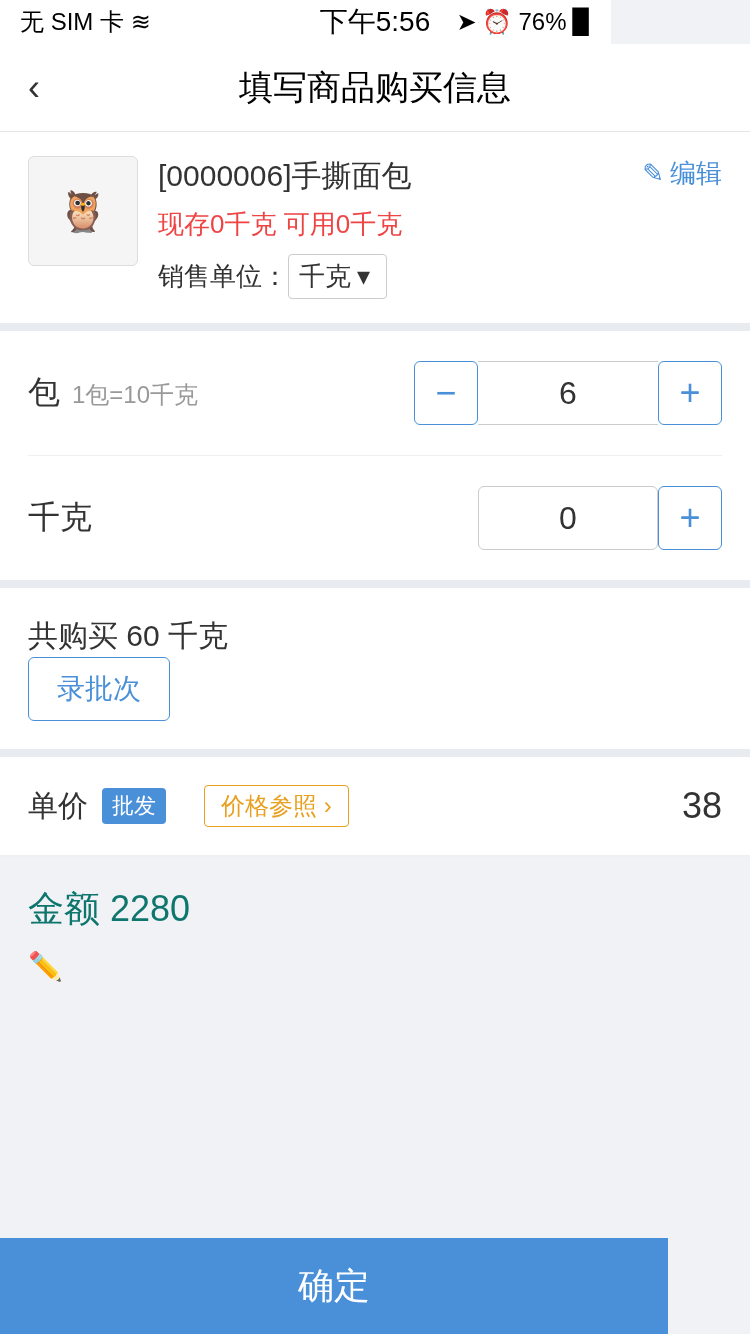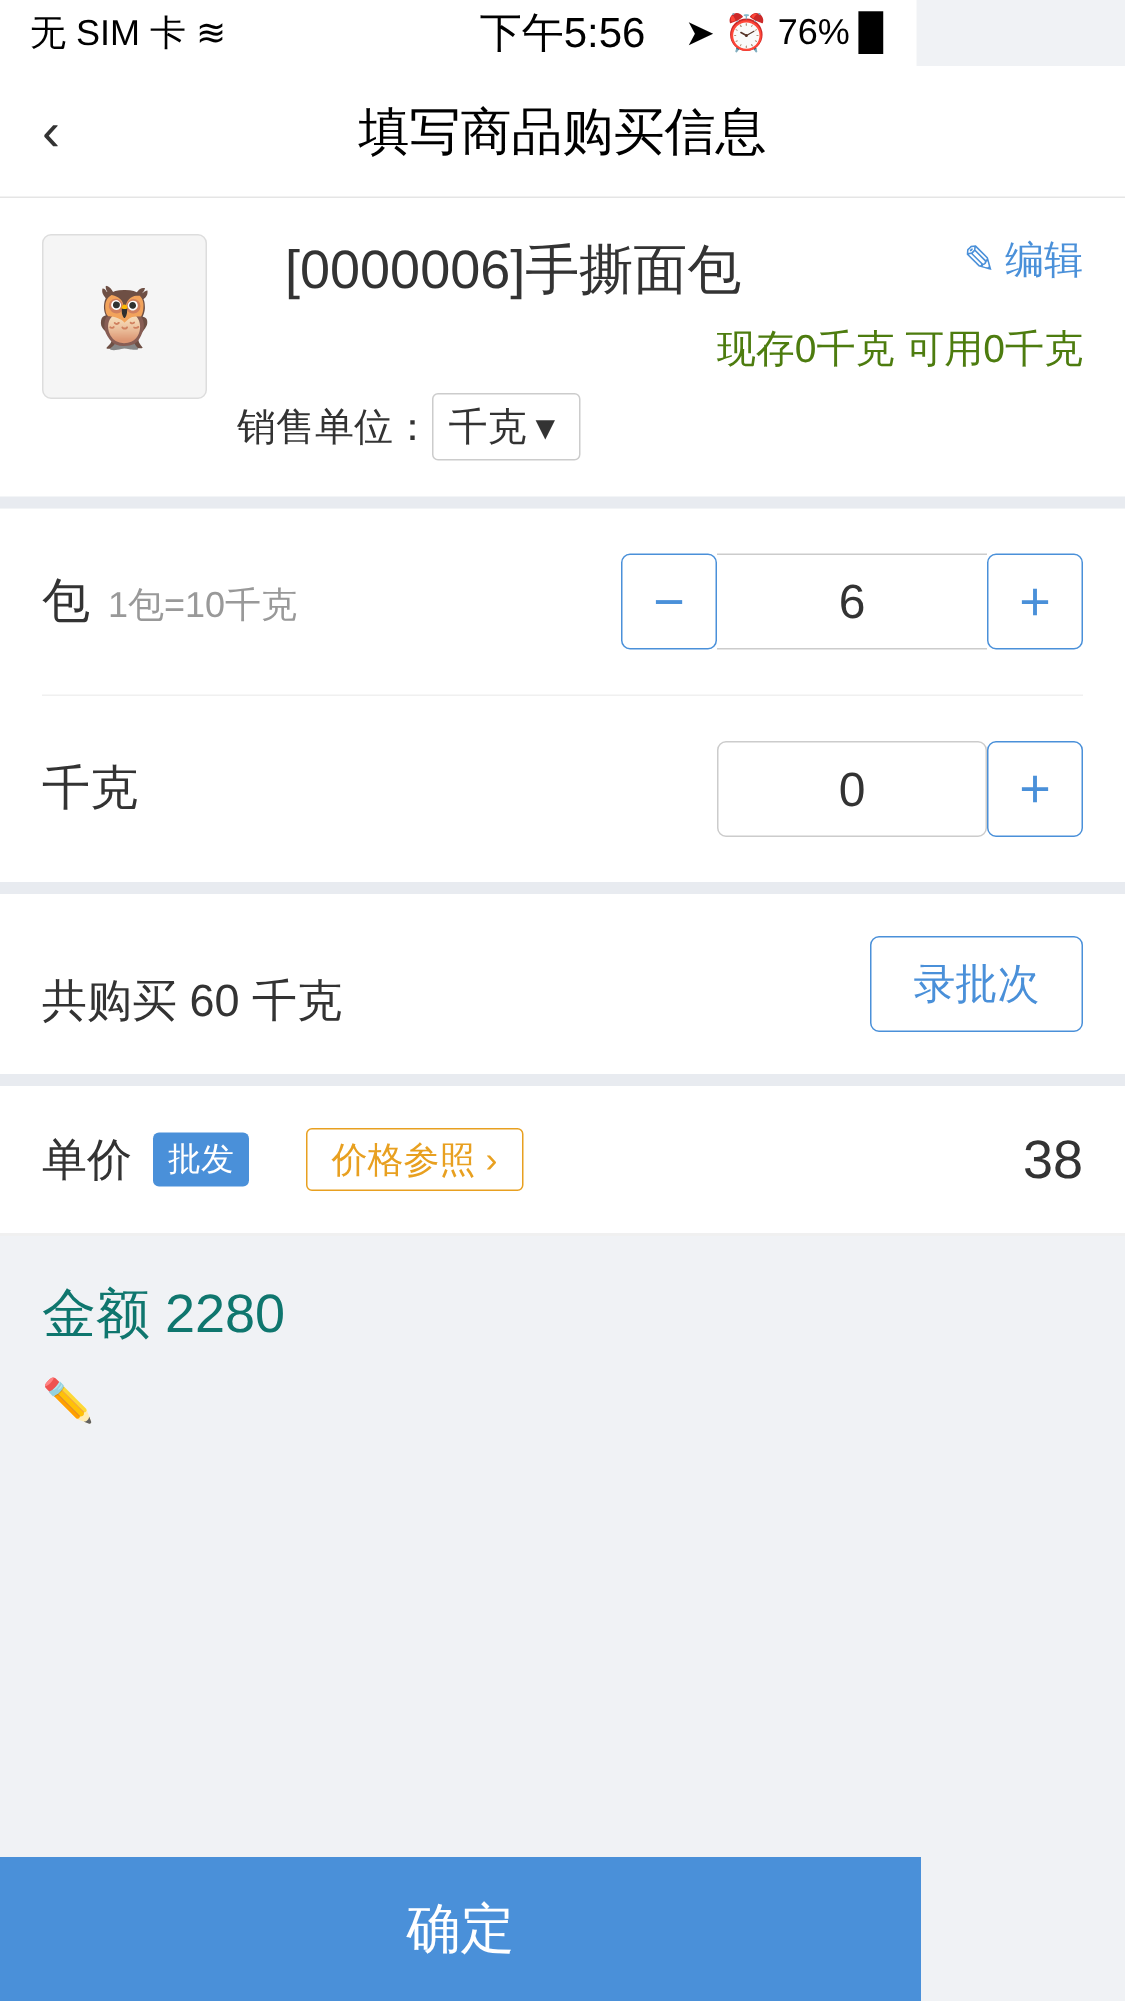--- a/index.html
+++ b/index.html
@@ -75,31 +75,29 @@
       color: #999;
       font-size: 30px;
     }
     .owl-icon {
       font-size: 40px;
     }
     .product-info {
       flex: 1;
     }
     .product-name {
-      font-size: 36px;
+      font-size: 30px;
       color: #333;
       font-weight: 500;
       margin-bottom: 10px;
-      margin-left: 32px;
     }
     .product-stock {
       font-size: 26px;
-      color: #4d7c0f;
+      color: #ef4444;
       margin-bottom: 12px;
-      text-align: right;
     }
     .product-unit-row {
       display: flex;
       align-items: center;
       font-size: 26px;
       color: #333;
     }
     .unit-dropdown {
       border: 1px solid #ccc;
       border-radius: 4px;
@@ -181,23 +179,24 @@
     }
     .qty-btn-right {
       border-radius: 6px;
     }
 
     
     .total-section {
       background: #fff;
       padding: 28px;
       display: flex;
-      align-items: flex-end;
+      align-items: flex-start;
       justify-content: space-between;
       border-bottom: 8px solid #e8ebf0;
+      flex-direction: column;
     }
     .total-text {
       font-size: 30px;
       color: #333;
     }
     .total-text span {
       color: #333;
       font-size: 30px;
     }
     .batch-btn {
@@ -281,21 +280,21 @@
     .bottom-space {
       height: 420px;
       background: #f0f2f5;
     }
 
     
     .confirm-btn {
       position: fixed;
       bottom: 0;
       left: 0;
-      width: 614px;
+      width: 668px;
       height: 96px;
       background: #4a90d9;
       color: #fff;
       font-size: 36px;
       border: none;
       display: flex;
       align-items: center;
       justify-content: center;
       cursor: pointer;
     }

